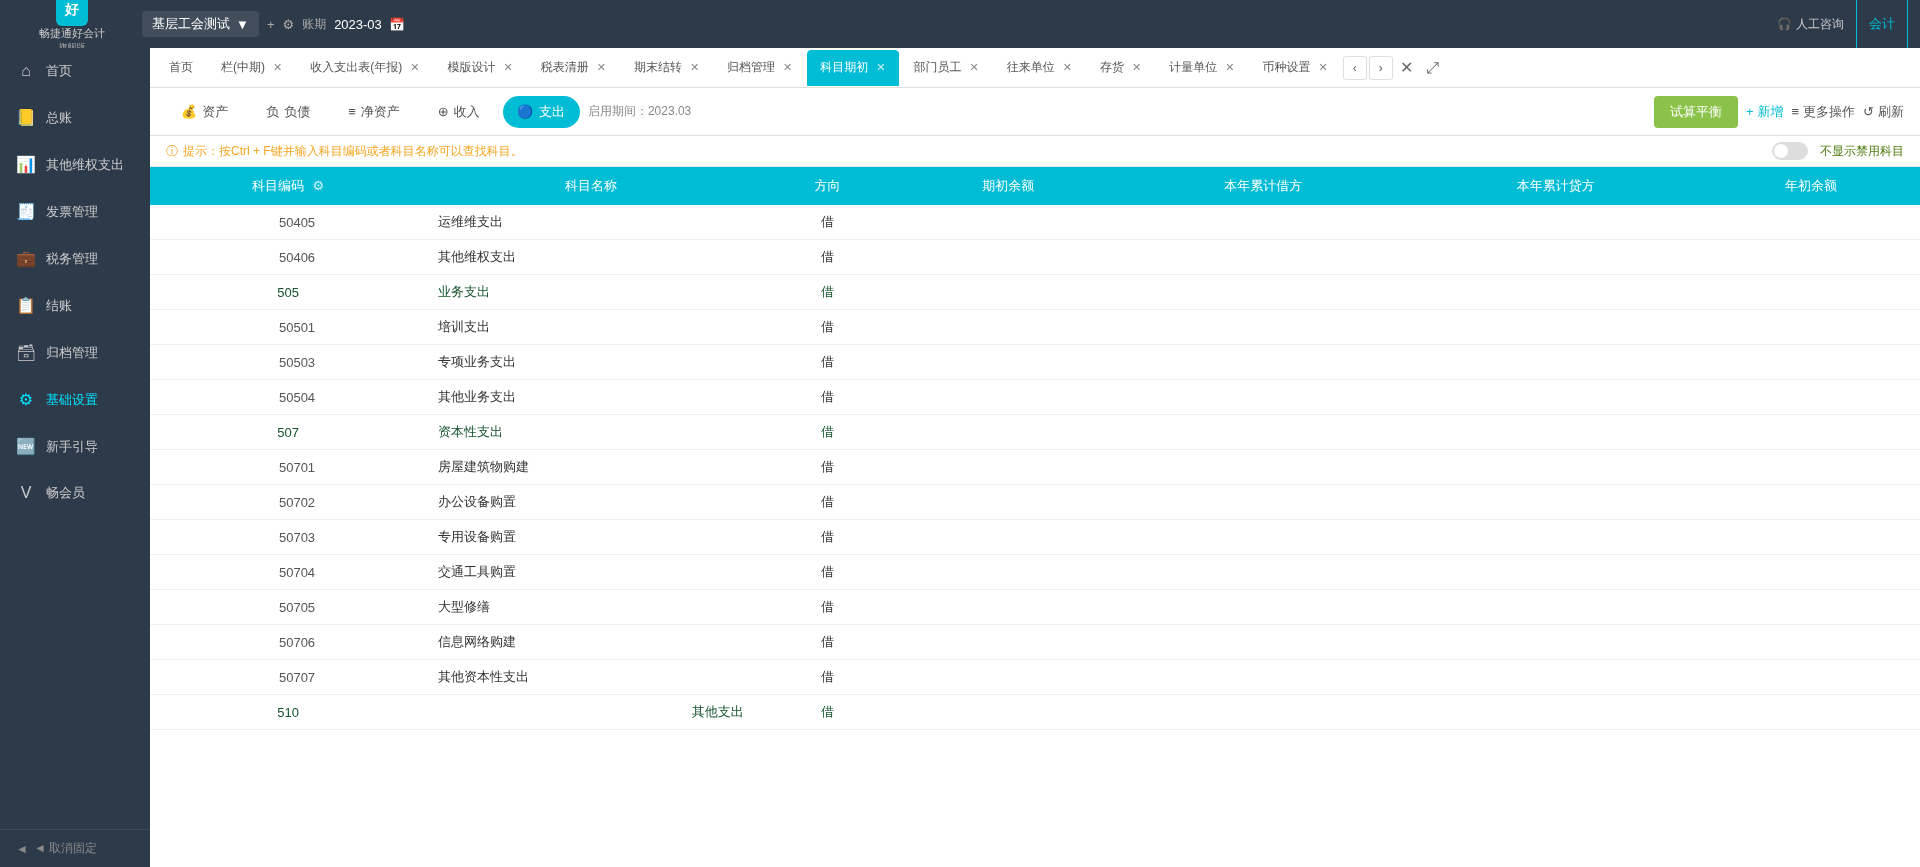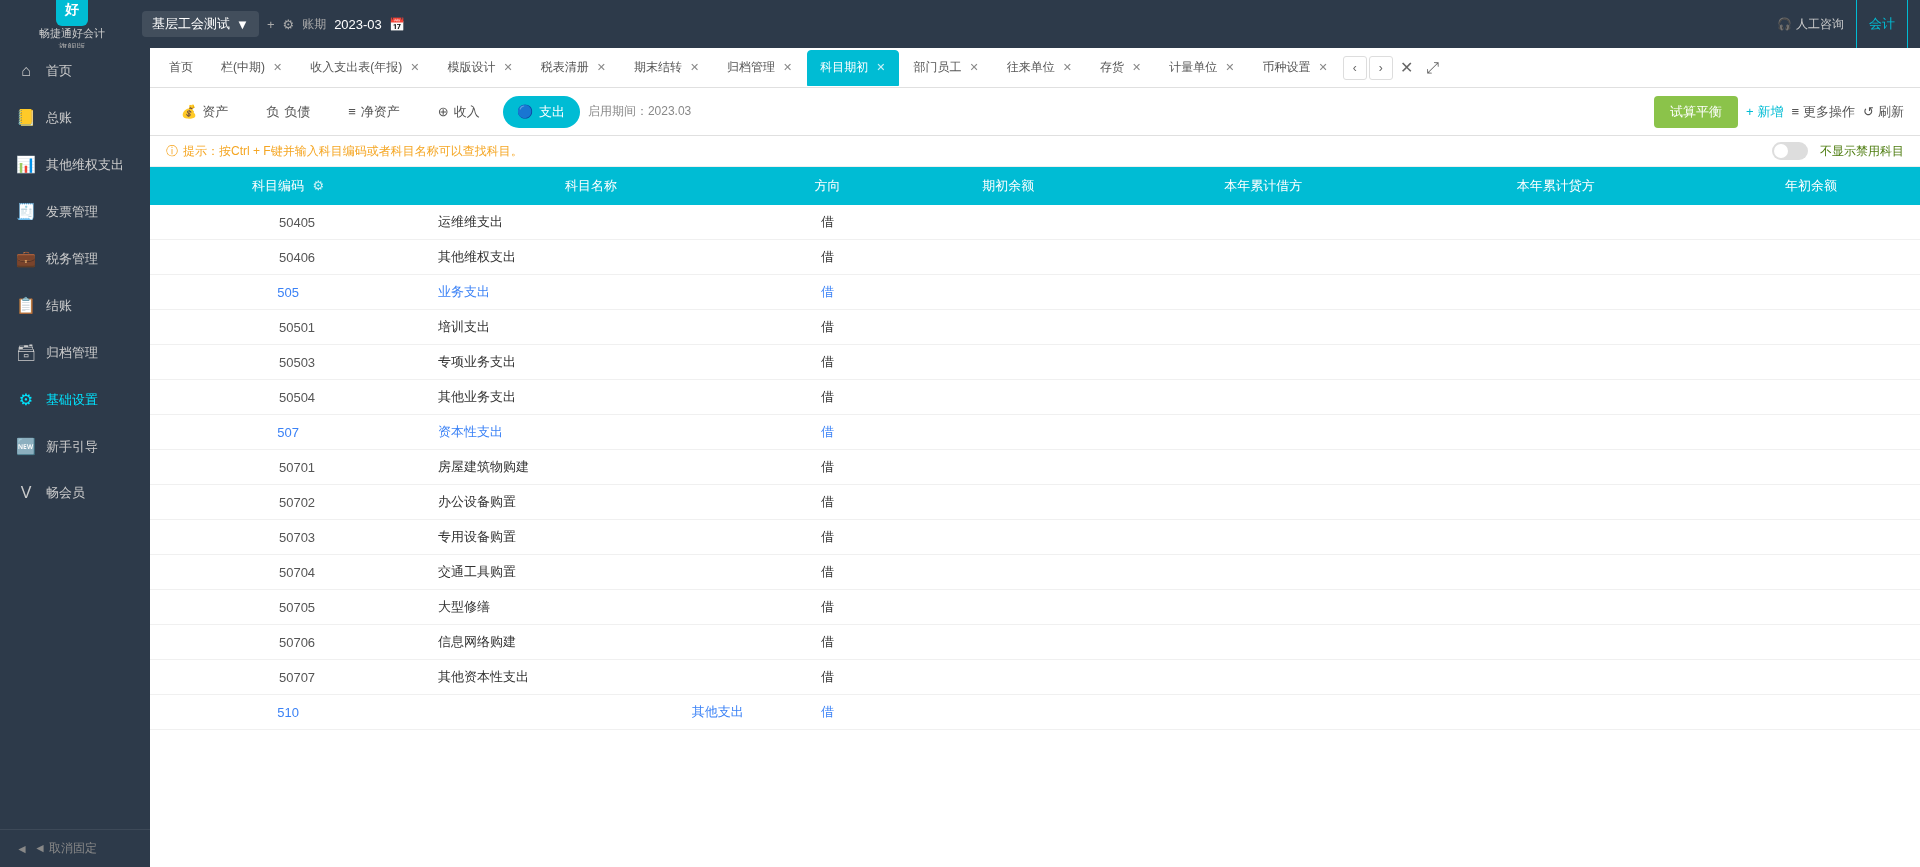--- a/index.html
+++ b/index.html
@@ -271,21 +271,21 @@
     tbody tr {
       border-bottom: 1px solid #f0f0f0;
     }
     tbody td {
       padding: 8px 12px;
       text-align: center;
       color: #333;
       font-size: 13px;
     }
     tbody td:nth-child(2) { text-align: left; }
-    .row-parent td { color: #3b82f6; }
+    .row-parent td { color: #14532d; }
     .row-child td:first-child { padding-left: 30px; color: #555; }
 
     
     .table-container::-webkit-scrollbar { width: 8px; }
     .table-container::-webkit-scrollbar-track { background: #f1f1f1; }
     .table-container::-webkit-scrollbar-thumb { background: #ccc; border-radius: 4px; }
 
     .gear-icon { display: inline-block; margin-left: 5px; font-size: 13px; color: rgba(255,255,255,0.8); cursor: pointer; }
   </style>
 </head>

